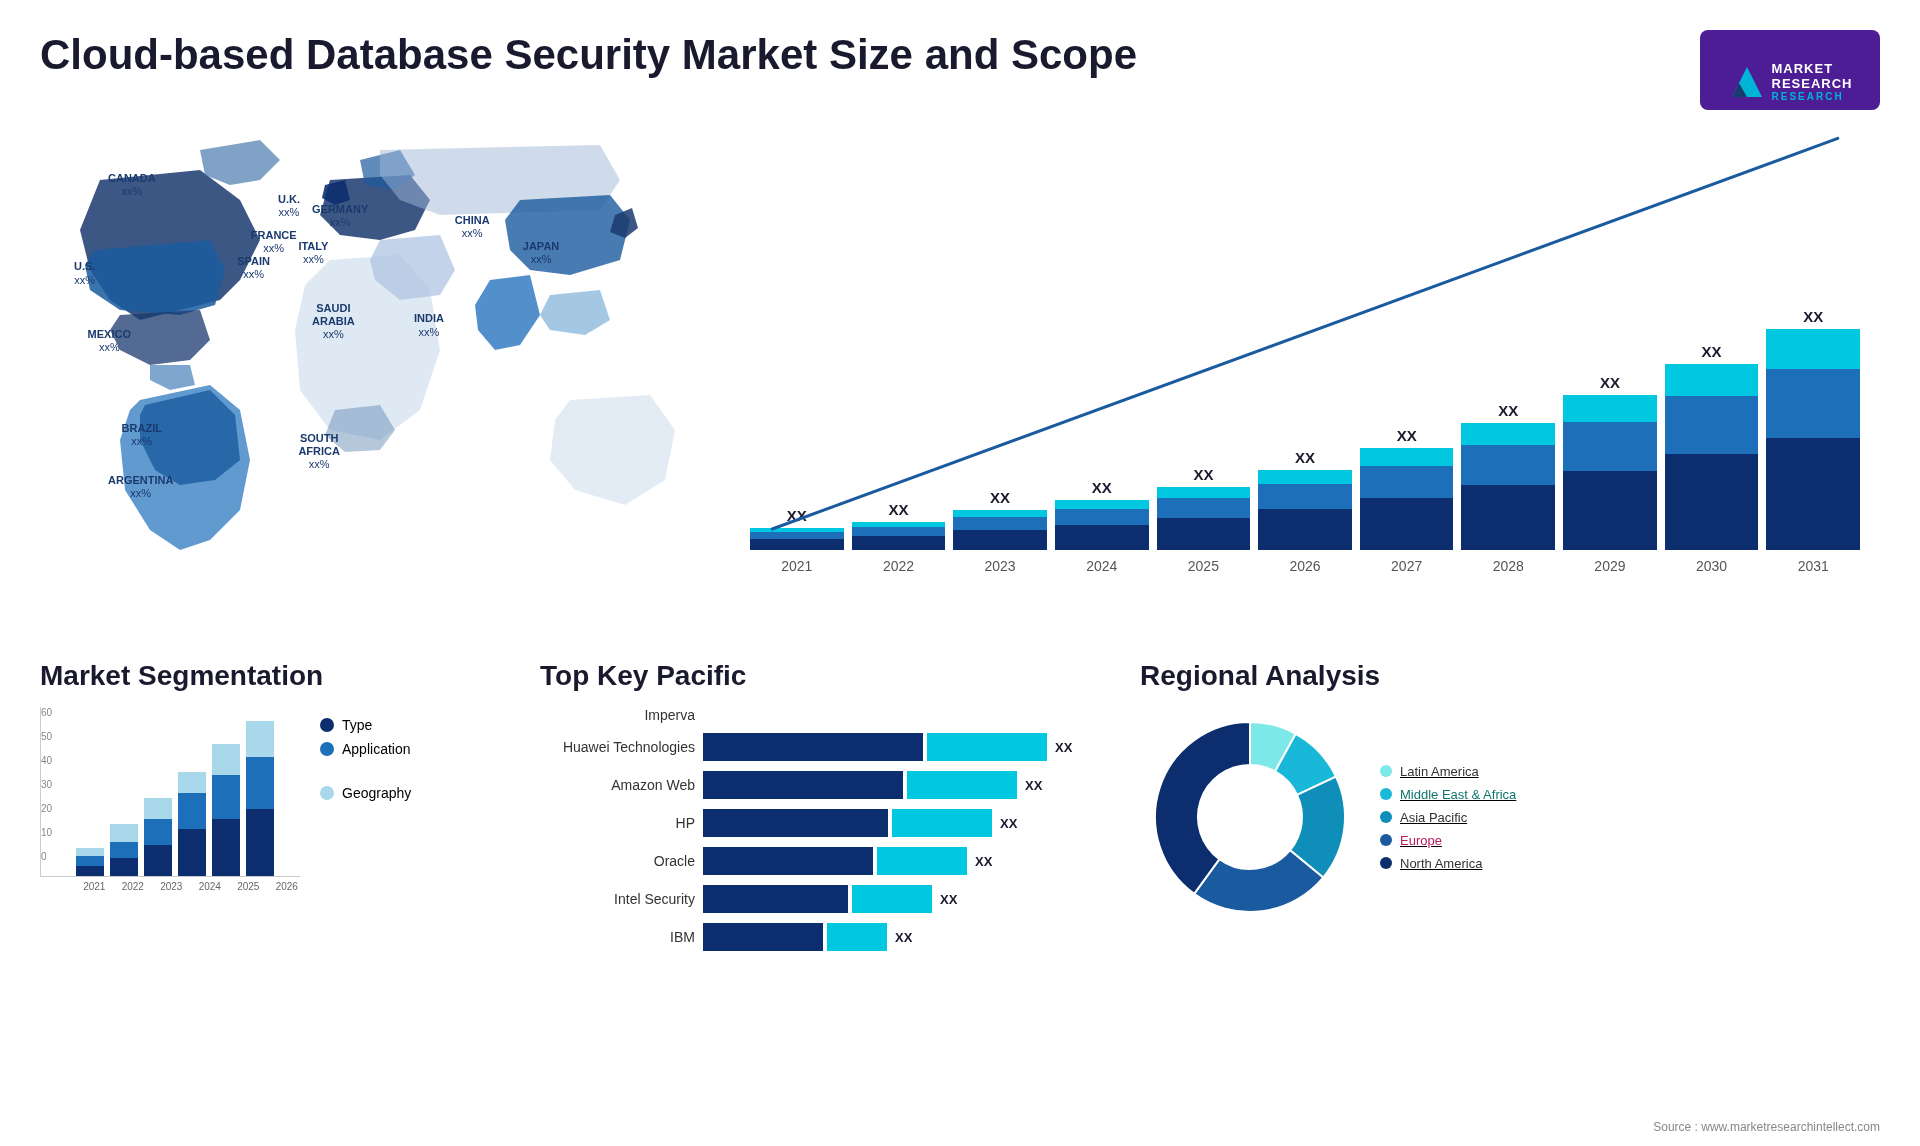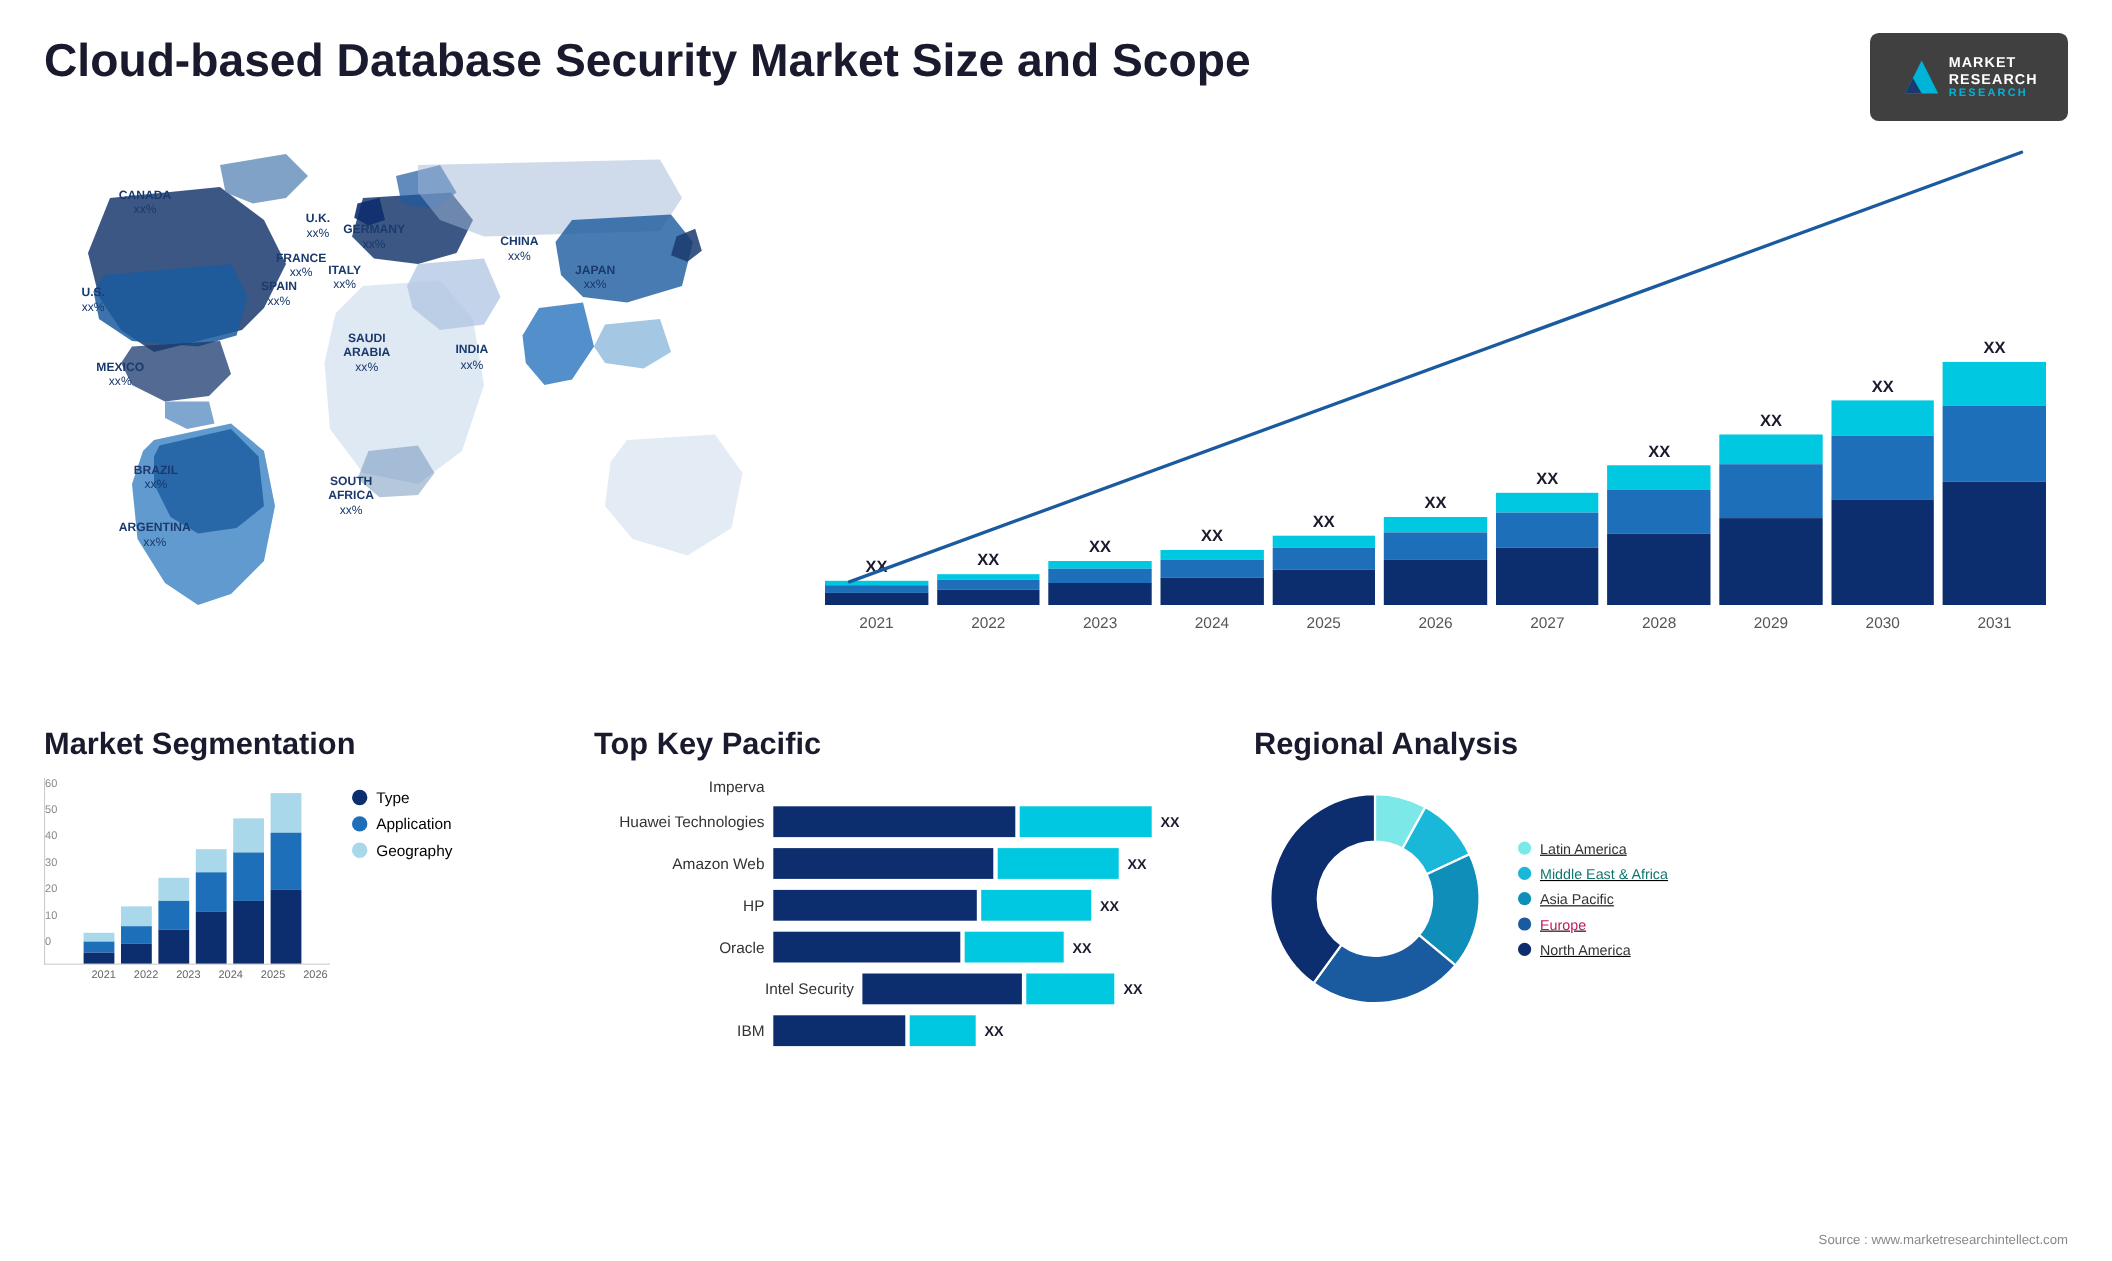--- a/index.html
+++ b/index.html
@@ -26,26 +26,26 @@
       line-height: 1.2;
     }
     .logo-container {
       display: flex;
       flex-direction: column;
       align-items: center;
     }
     .logo-box {
       width: 180px;
       height: 80px;
-      background: #404040;
+      background: #4c1d95;
       border-radius: 8px;
       display: flex;
       flex-direction: column;
       align-items: center;
-      justify-content: center;
+      justify-content: flex-end;
       padding: 8px;
       margin-left: 24px;
     }
     .logo-top {
       display: flex;
       align-items: center;
       gap: 6px;
     }
     .logo-text-right {
       display: flex;
@@ -358,21 +358,21 @@
       <div style="margin-top:10px;">
         <div style="display:flex;flex-direction:column;gap:8px;" id="seg-legend-render">
             <div style="display: flex; align-items: center; gap: 8px; font-size: 14px;">
               <div style="width: 14px; height: 14px; border-radius: 50%; background: rgb(13, 46, 110); flex-shrink: 0;"></div>
               <span>Type</span>
             </div>
             <div style="display: flex; align-items: center; gap: 8px; font-size: 14px;">
               <div style="width: 14px; height: 14px; border-radius: 50%; background: rgb(30, 111, 186); flex-shrink: 0;"></div>
               <span>Application</span>
             </div>
-            <div style="display: flex; align-items: center; gap: 8px; font-size: 14px;">
+            <div style="display: flex; align-items: center; gap: 8px; font-size: 14px; margin-top: 20px;">
               <div style="width: 14px; height: 14px; border-radius: 50%; background: rgb(168, 216, 234); flex-shrink: 0;"></div>
               <span>Geography</span>
             </div>
           </div>
       </div>
     </div>
   </div>
 
   <div>
     <h2 class="section-title">Top Key Pacific</h2>
@@ -406,21 +406,21 @@
           </div>
         </div>
         <div style="display: flex; align-items: center; margin-bottom: 10px; gap: 8px;">
           <div style="width: 155px; font-size: 14px; color: rgb(51, 51, 51); text-align: right; flex-shrink: 0;">Oracle</div>
           <div style="display: flex; align-items: center; gap: 4px;">
             <div style="width: 170px; height: 28px; background: rgb(13, 46, 110);"></div>
             <div style="width: 90px; height: 28px; background: rgb(0, 200, 224);"></div>
             <div style="font-size: 13px; font-weight: 700; color: rgb(26, 26, 46); margin-left: 4px;">XX</div>
           </div>
         </div>
-        <div style="display: flex; align-items: center; margin-bottom: 10px; gap: 8px; justify-content: center;">
+        <div style="display: flex; align-items: center; margin-bottom: 10px; gap: 8px;">
           <div style="width: 155px; font-size: 14px; color: rgb(51, 51, 51); text-align: right; flex-shrink: 0;">Intel Security</div>
           <div style="display: flex; align-items: center; gap: 4px;">
             <div style="width: 145px; height: 28px; background: rgb(13, 46, 110);"></div>
             <div style="width: 80px; height: 28px; background: rgb(0, 200, 224);"></div>
             <div style="font-size: 13px; font-weight: 700; color: rgb(26, 26, 46); margin-left: 4px;">XX</div>
           </div>
         </div>
         <div style="display: flex; align-items: center; margin-bottom: 10px; gap: 8px;">
           <div style="width: 155px; font-size: 14px; color: rgb(51, 51, 51); text-align: right; flex-shrink: 0;">IBM</div>
           <div style="display: flex; align-items: center; gap: 4px;">

